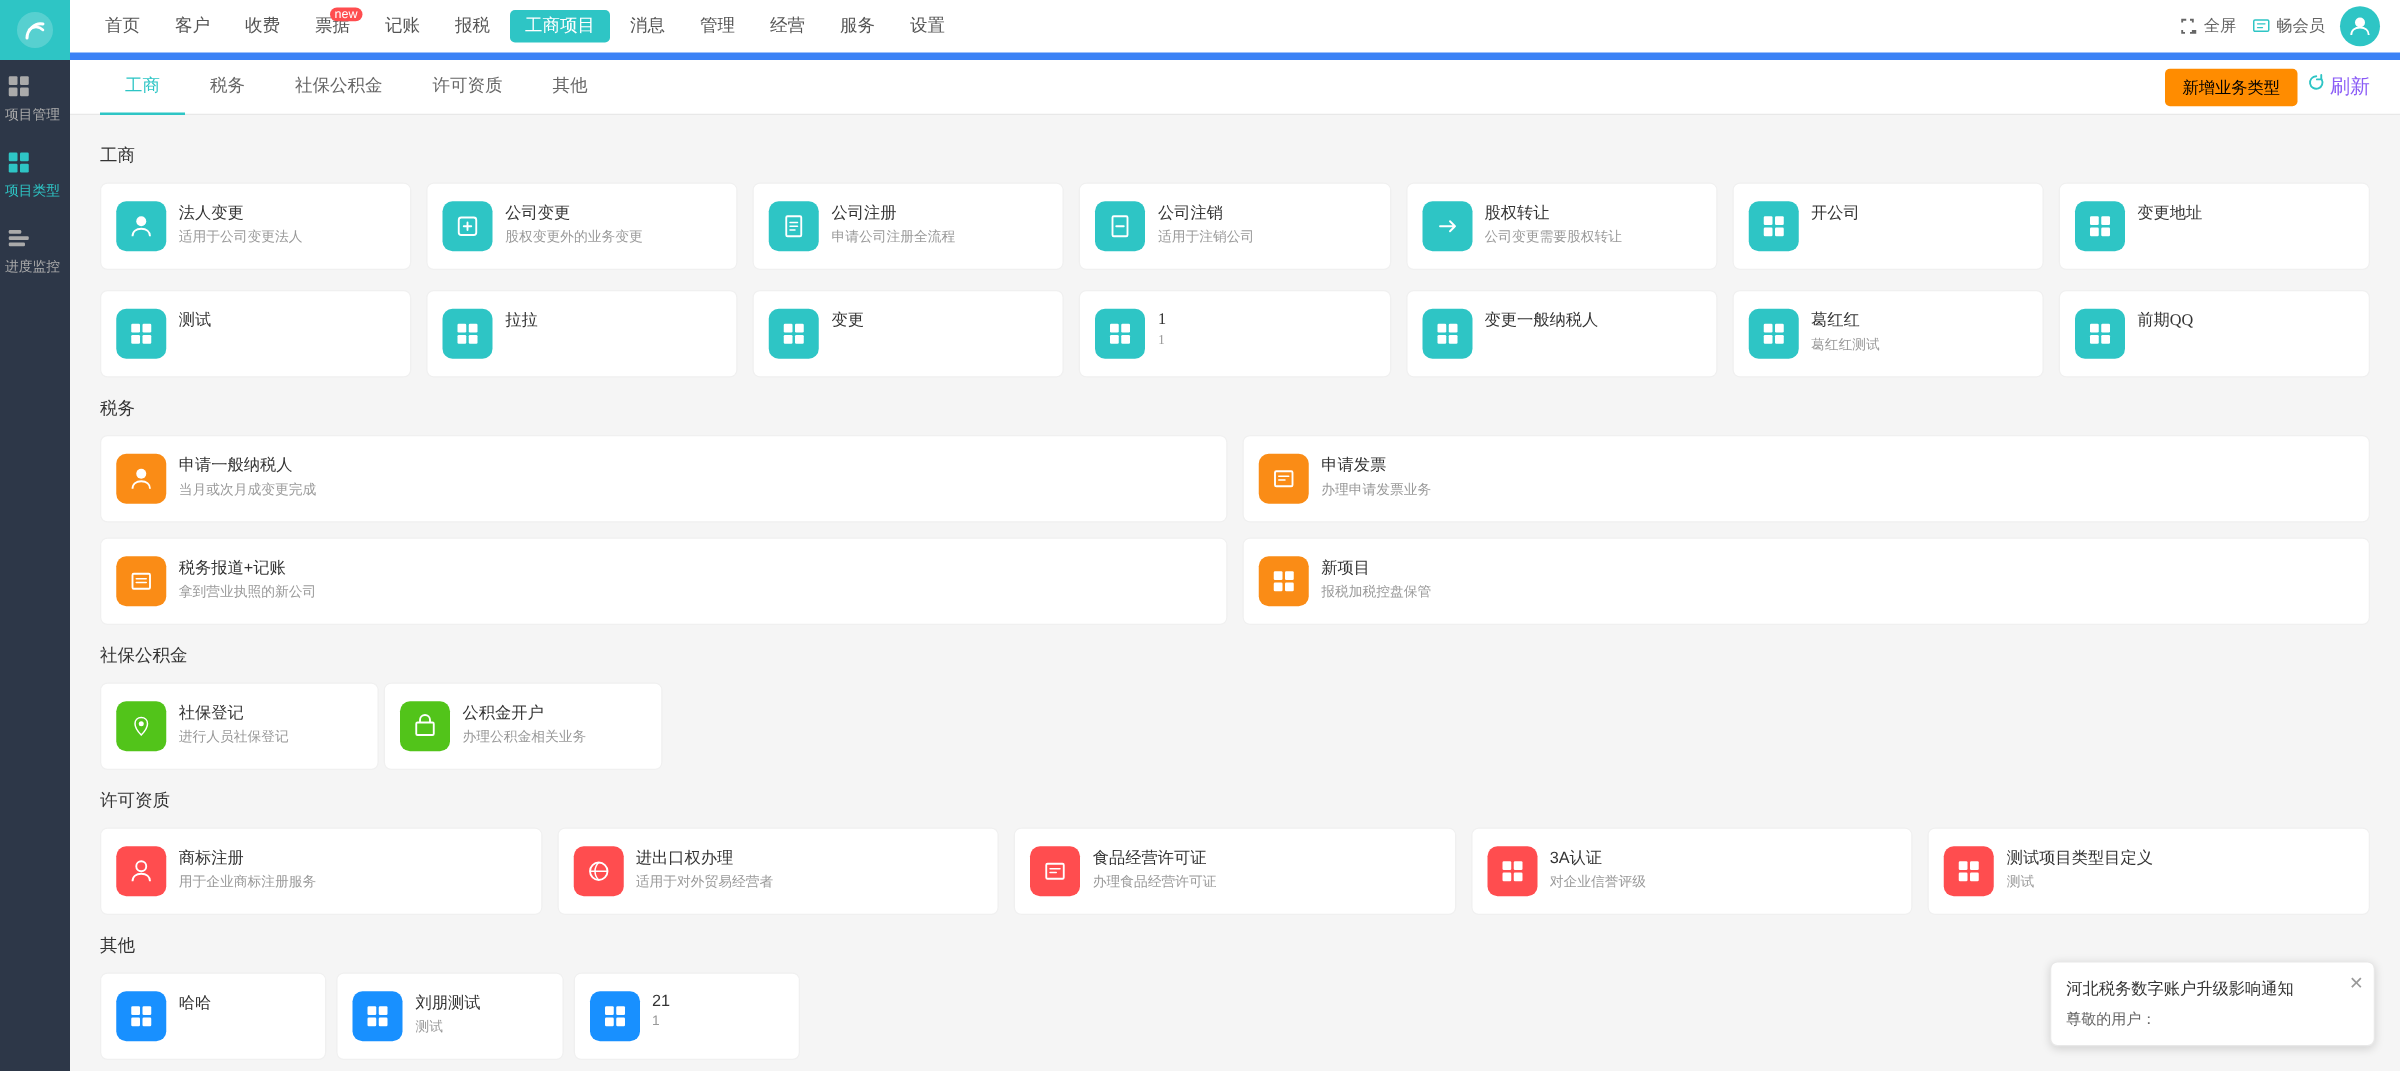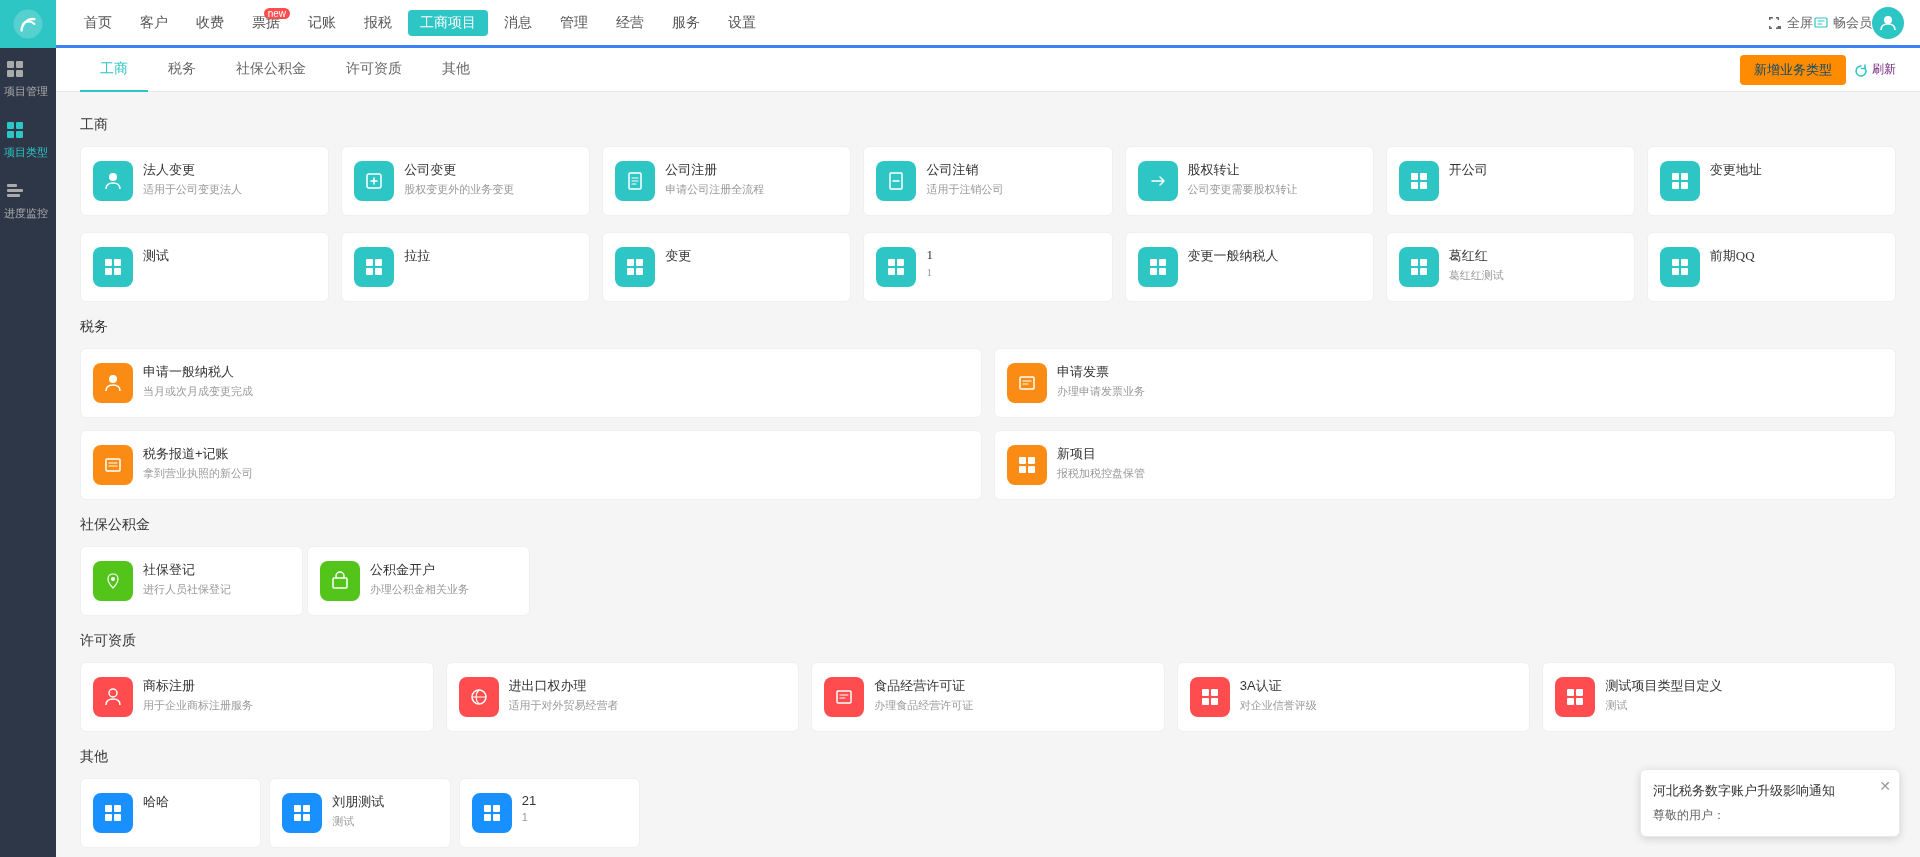--- a/index.html
+++ b/index.html
@@ -4,21 +4,21 @@
   <style>
     * { box-sizing: border-box; margin: 0; padding: 0; }
     body { font-family: 'Microsoft YaHei', Arial, sans-serif; background: #f5f5f5; font-size: 13px; color: #333; }
 
     
     .top-nav {
       background: #fff;
       height: 48px;
       display: flex;
       align-items: center;
-      border-bottom: 3px solid #3b82f6;
+      border-bottom: 6px solid #3b82f6;
       padding: 0 16px;
       position: fixed;
       top: 0; left: 56px; right: 0;
       z-index: 100;
     }
     .top-nav-logo {
       position: fixed;
       top: 0; left: 0;
       width: 56px; height: 48px;
       background: #2ec5c5;
@@ -42,21 +42,21 @@
     .nav-badge {
       position: absolute;
       top: -2px; right: 2px;
       background: #ff4d4f;
       color: #fff;
       font-size: 10px;
       padding: 0 4px;
       border-radius: 8px;
     }
     .top-nav-right {
-      display: flex; align-items: center; 
+      display: flex; align-items: center; gap: 12px;
       font-size: 13px; color: #666;
     }
     .top-nav-right .fullscreen, .top-nav-right .member {
       display: flex; align-items: center; gap: 4px; cursor: pointer;
     }
     .avatar {
       width: 32px; height: 32px; border-radius: 50%;
       background: #2ec5c5;
       display: flex; align-items: center; justify-content: center;
       color: #fff; font-size: 14px; cursor: pointer;
@@ -119,34 +119,34 @@
       border-bottom: 2px solid transparent;
       position: relative;
     }
     .tab-item.active {
       color: #2ec5c5;
       border-bottom: 2px solid #2ec5c5;
     }
     .tabs-actions { display: flex; align-items: center; gap: 8px; }
     .btn-new-type {
       background: #ff8c00;
-      color: #0c4a6e;
+      color: #000000;
       border: none;
       padding: 6px 14px;
       border-radius: 4px;
       cursor: pointer;
       font-size: 13px;
     }
     .btn-refresh {
       background: none;
       border: none;
-      color: #701a75;
+      color: #8b5cf6;
       cursor: pointer;
-      font-size: 12px;
-      display: flex; align-items: flex-end; gap: 4px;
+      font-size: 16px;
+      display: flex; align-items: flex-start; gap: 4px;
     }
 
     
     .content-area {
       padding: 16px 24px;
     }
     .section-title {
       font-size: 14px;
       color: #333;
       margin-bottom: 12px;

